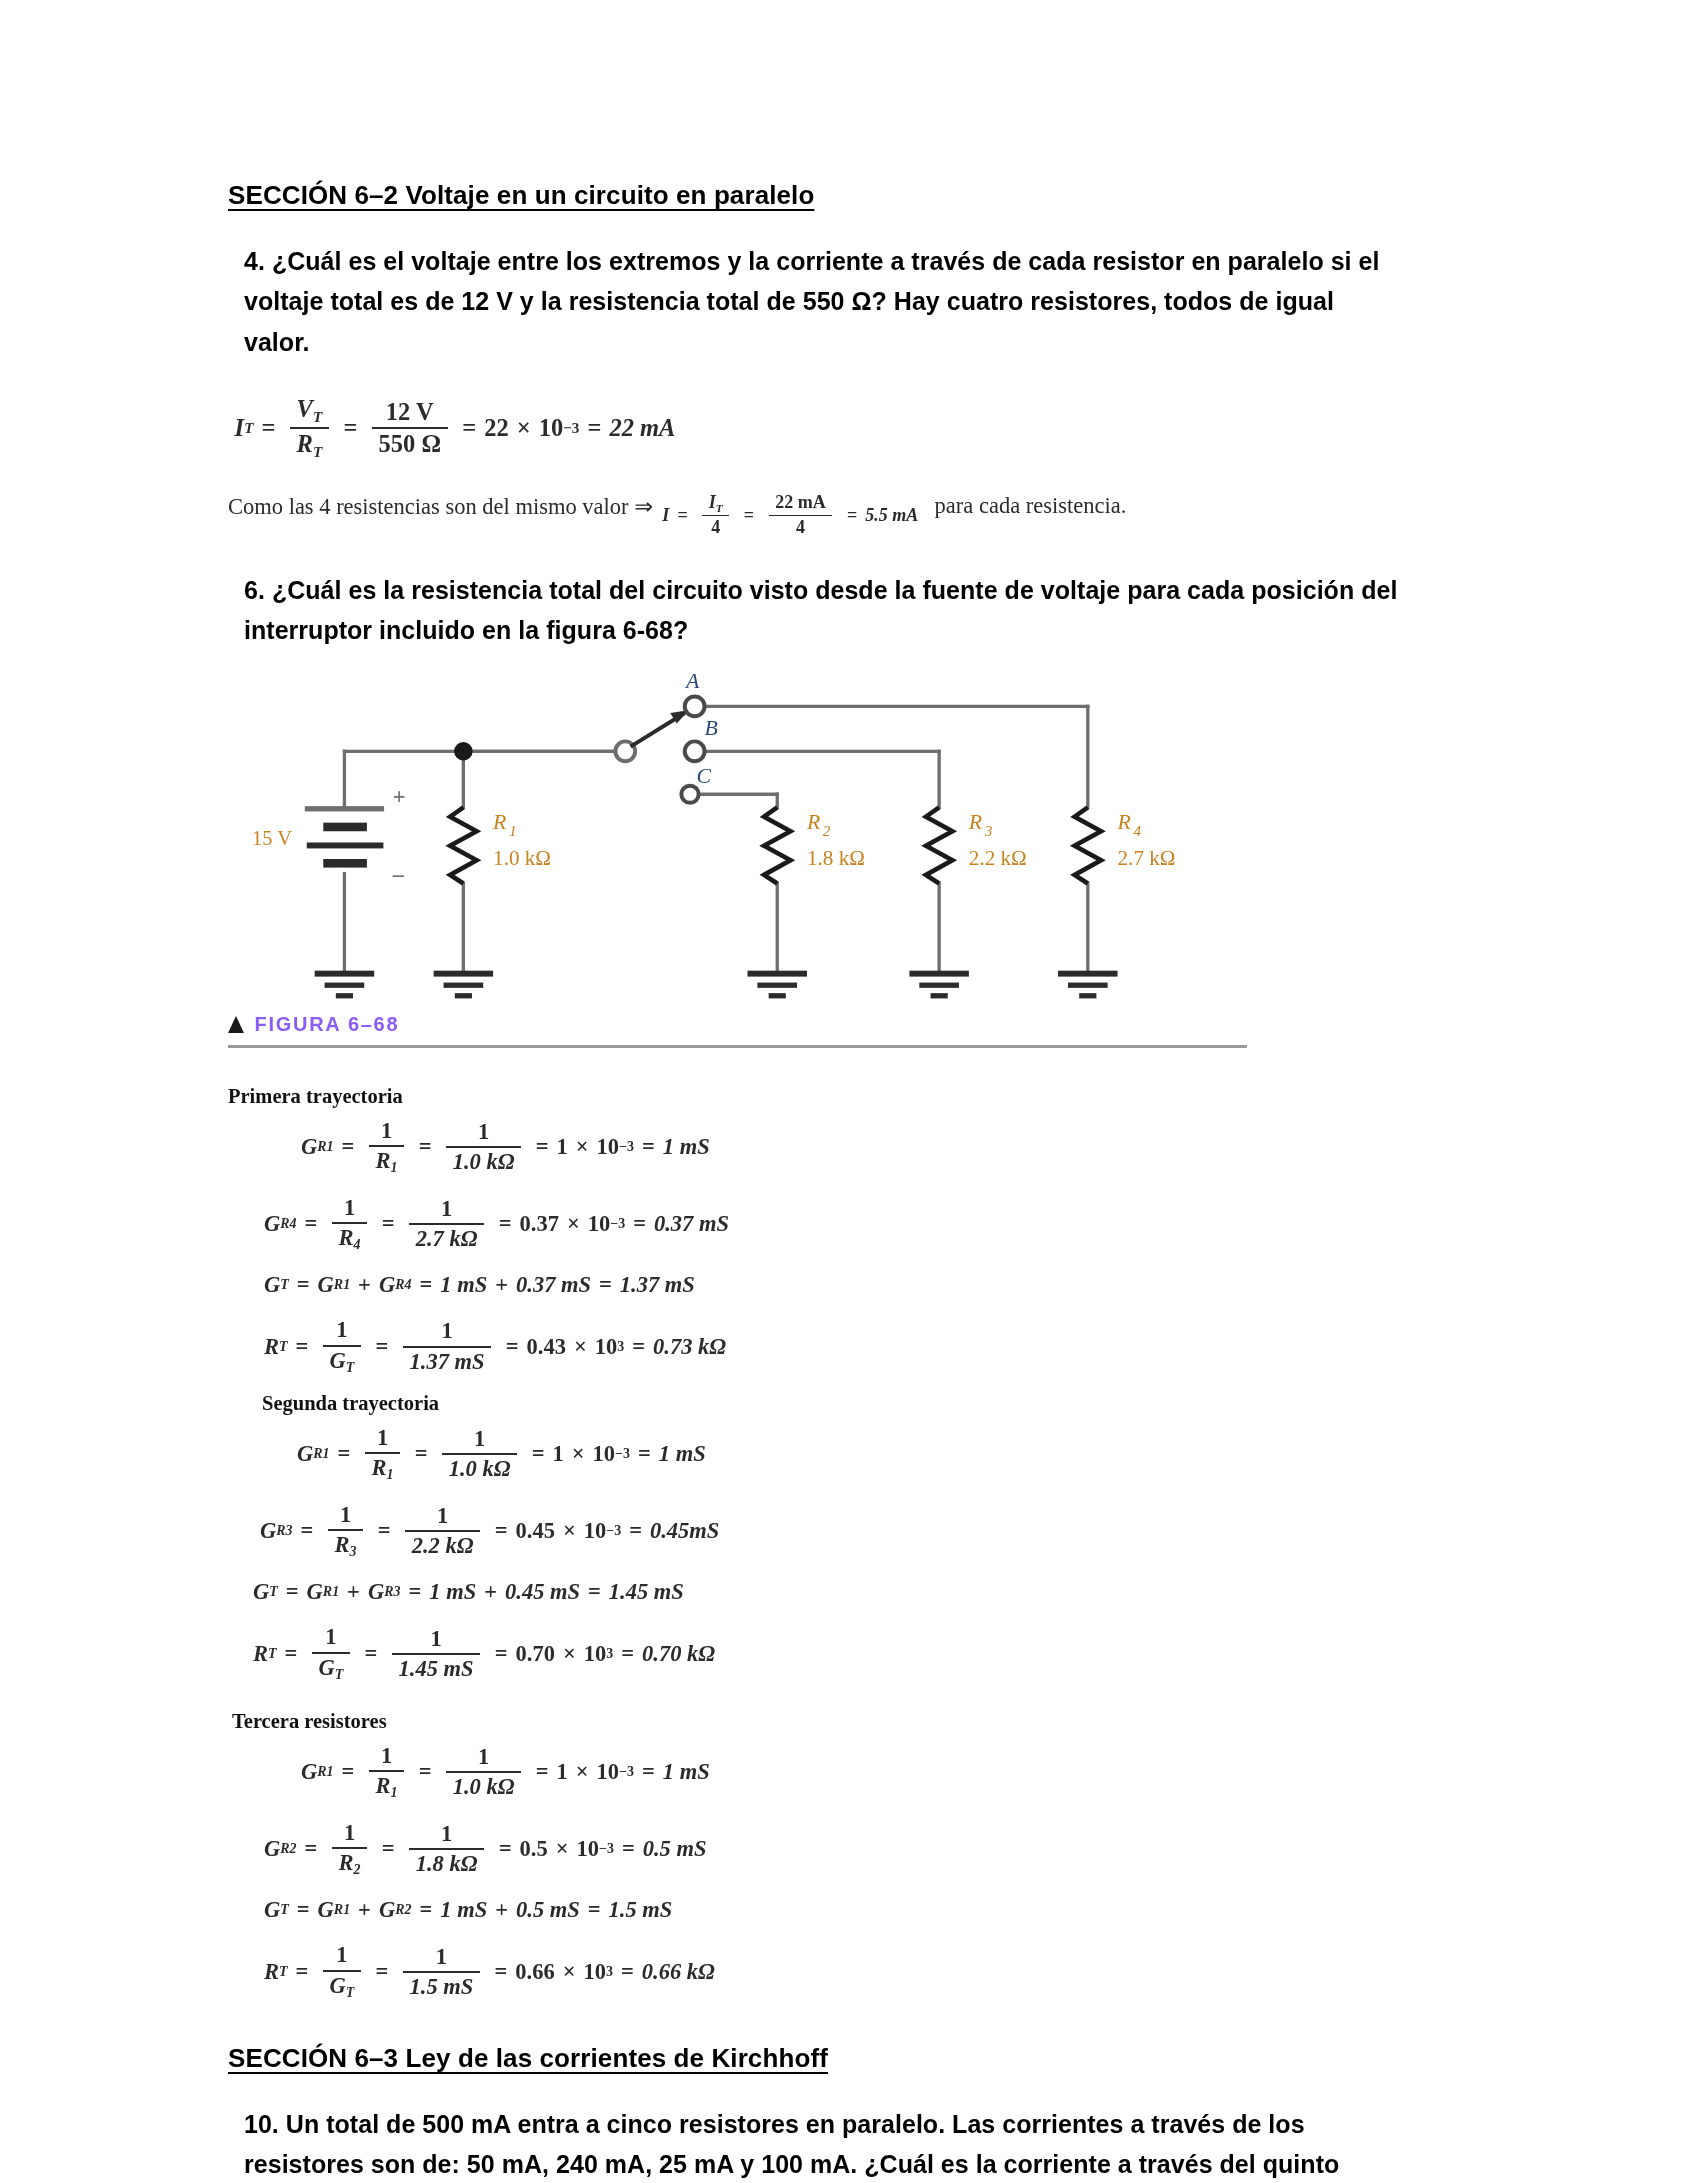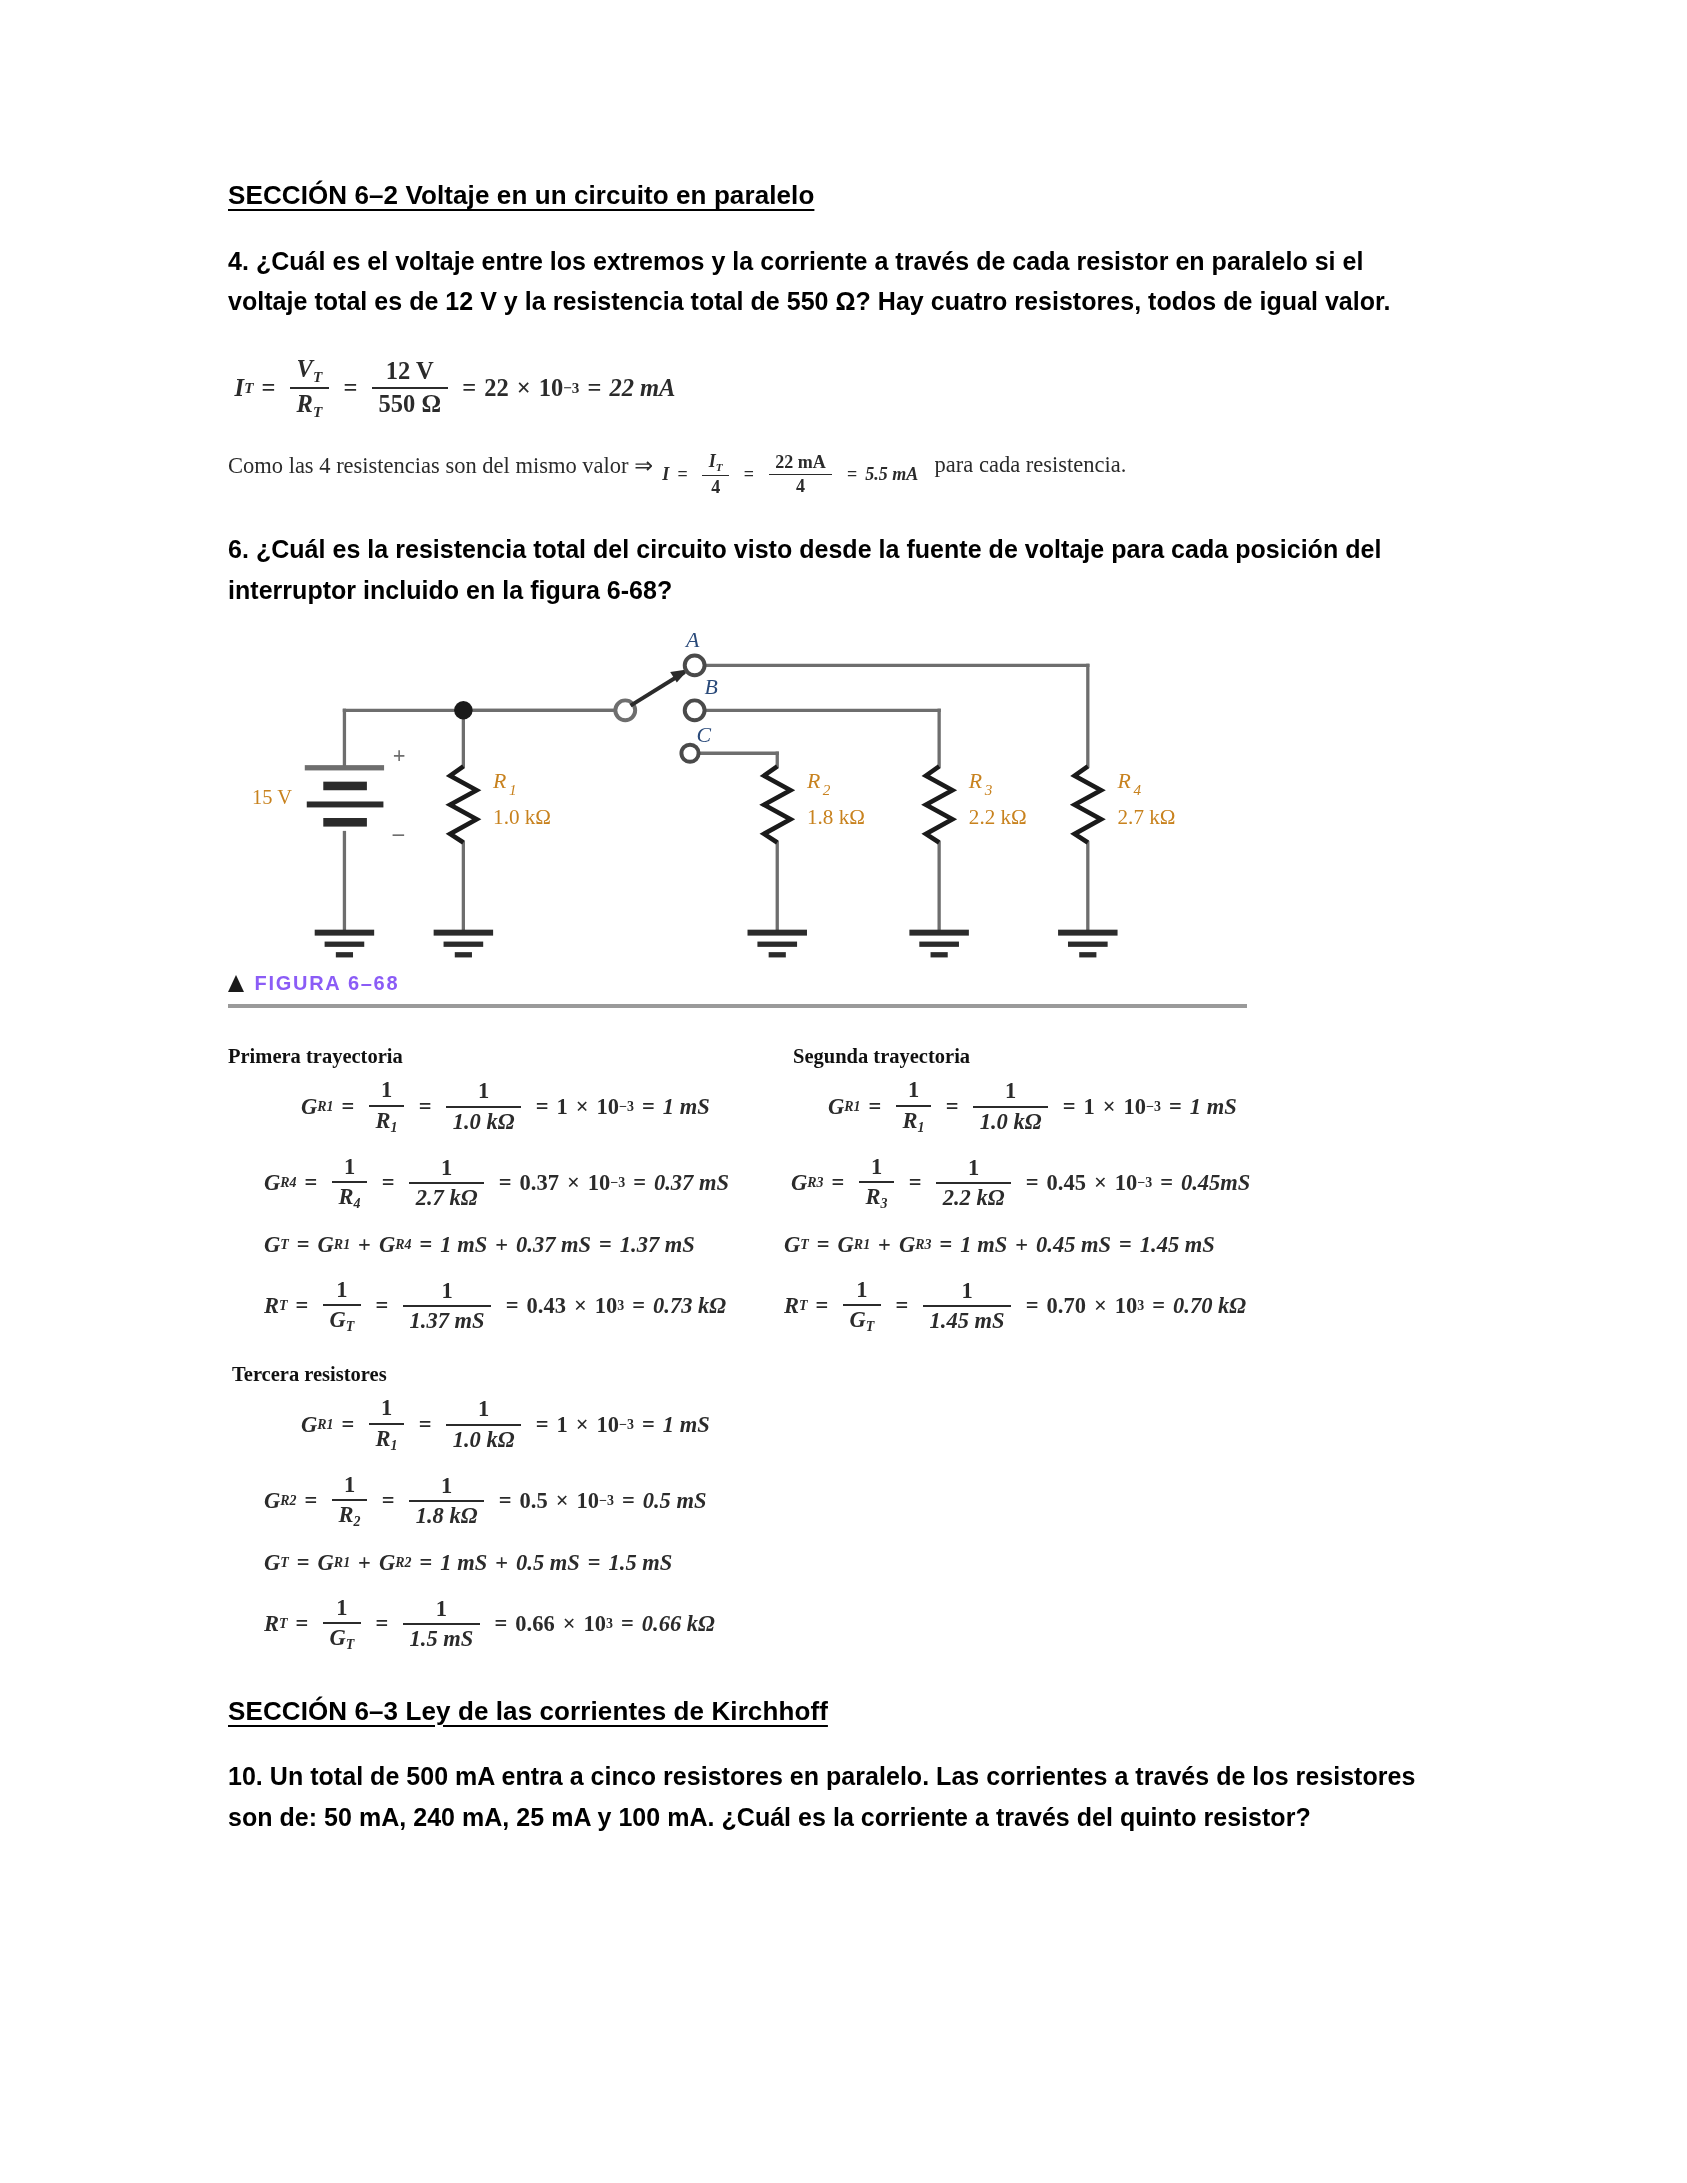--- a/index.html
+++ b/index.html
@@ -39,21 +39,21 @@
     text-decoration-thickness: 2px;
     margin: 0 0 29px 0;
     letter-spacing: 0.1px;
     line-height: 1.25;
   }
   p.question {
     font-family: "Liberation Sans", sans-serif;
     font-size: 25px;
     font-weight: bold;
     line-height: 1.62;
-    margin: 0;
+    margin: 16px;
     letter-spacing: 0.03px;
   }
 
   
   .math {
     font-family: "Liberation Serif", serif;
     color: #2b2b2b;
   }
   .eq-row {
     display: flex;
@@ -317,21 +317,21 @@
         </g>
       </svg>
     </div>
 
     <div class="fig-caption">
       <div class="fig-tri"></div>
       <div class="fig-caption-text">FIGURA 6–68</div>
     </div>
     <div class="fig-rule"></div>
 
-    <div style="display:flex; margin-top:37px; gap:28px;">
+    <div style="display:flex; margin-top:37px; gap:17px;flex-direction:column;">
 
       <div style="width:503px;">
         <div class="tray-title">Primera trayectoria</div>
         <div class="math tray-eqs" style="margin-left:73px;">
 
           <div class="eq-row">
             <span class="it">G</span>
               <span class="sub">R1</span>
             <span class="op">=</span>
             <span class="frac">

